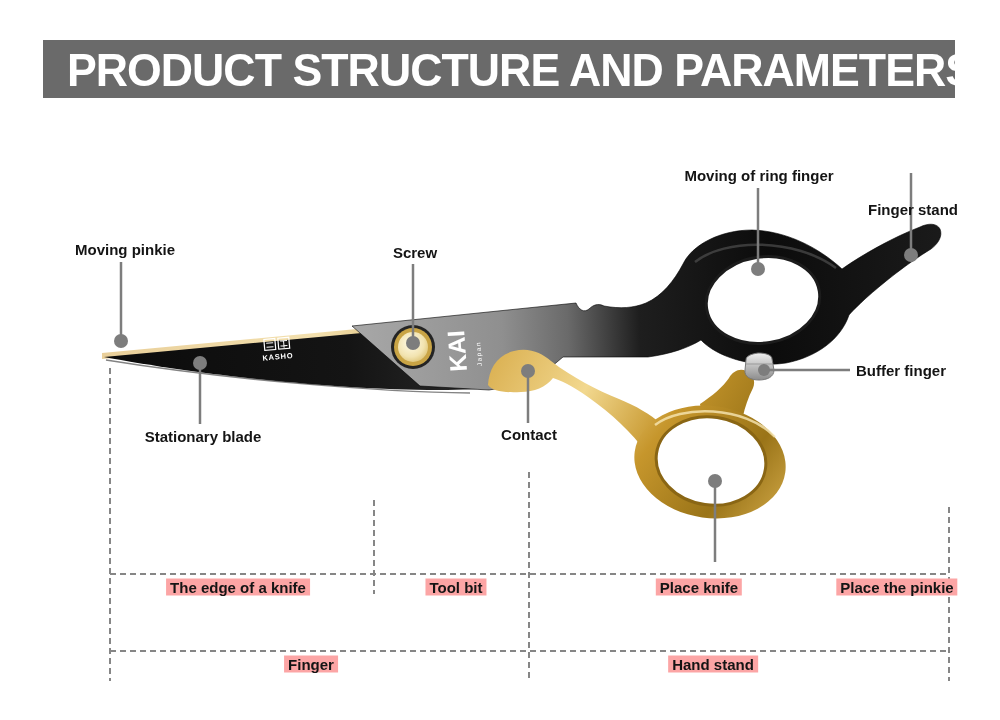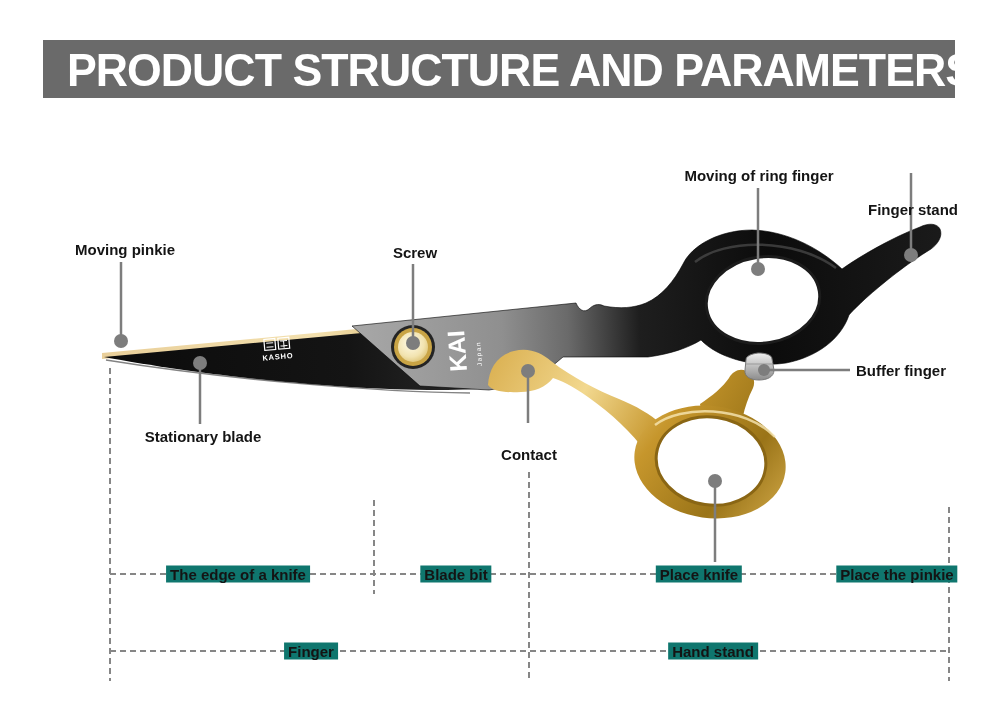--- a/index.html
+++ b/index.html
@@ -17,21 +17,21 @@
     letter-spacing:-1px;transform:scaleX(0.95);white-space:nowrap;
   }
   .callout{
     position:absolute;transform:translate(-50%,-50%);
     font-weight:bold;font-size:15px;color:#141414;white-space:nowrap;
   }
   .callout.left-anchor{transform:translate(0,-50%);}
   .dimlabel{
     position:absolute;transform:translate(-50%,-50%);
     font-weight:bold;font-size:15px;color:#141414;white-space:nowrap;
-    background:#0f766e;padding:0 4px;
+    background:#fca5a5;padding:0 4px;margin-top:13px;
   }
 </style>
 </head>
 <body>
 
 <div id="stage">
 
   <svg id="scissors-svg" viewBox="0 0 1000 720" xmlns="http://www.w3.org/2000/svg">
     <defs>
       <linearGradient id="gStrip" gradientUnits="userSpaceOnUse" x1="104" y1="340" x2="525" y2="320">
@@ -163,22 +163,22 @@
   <div class="banner" style="background:#6a6a6a;">
     <span>PRODUCT STRUCTURE AND PARAMETERS</span>
   </div>
 
   <div class="callout" style="left:125px;top:249px;">Moving pinkie</div>
   <div class="callout" style="left:415px;top:252px;text-align:right;">Screw</div>
   <div class="callout" style="left:759px;top:175px;">Moving of ring finger</div>
   <div class="callout" style="left:913px;top:161px;margin-top:48px;">Finger stand</div>
   <div class="callout left-anchor" style="left:856px;top:370px;">Buffer finger</div>
   <div class="callout" style="left:203px;top:436px;">Stationary blade</div>
-  <div class="callout" style="left:529px;top:434px;margin-top:20px;">Contact</div>
+  <div class="callout" style="left:529px;top:434px;">Contact</div>
 
   <div class="dimlabel" style="left:238px;top:574px;">The edge of a knife</div>
-  <div class="dimlabel" style="left:456px;top:574px;">Blade bit</div>
+  <div class="dimlabel" style="left:456px;top:574px;">Tool bit</div>
   <div class="dimlabel" style="left:699px;top:574px;">Place knife</div>
   <div class="dimlabel" style="left:897px;top:574px;">Place the pinkie</div>
   <div class="dimlabel" style="left:311px;top:651px;">Finger</div>
   <div class="dimlabel" style="left:713px;top:651px;">Hand stand</div>
 
 </div>
 
 </body></html>

